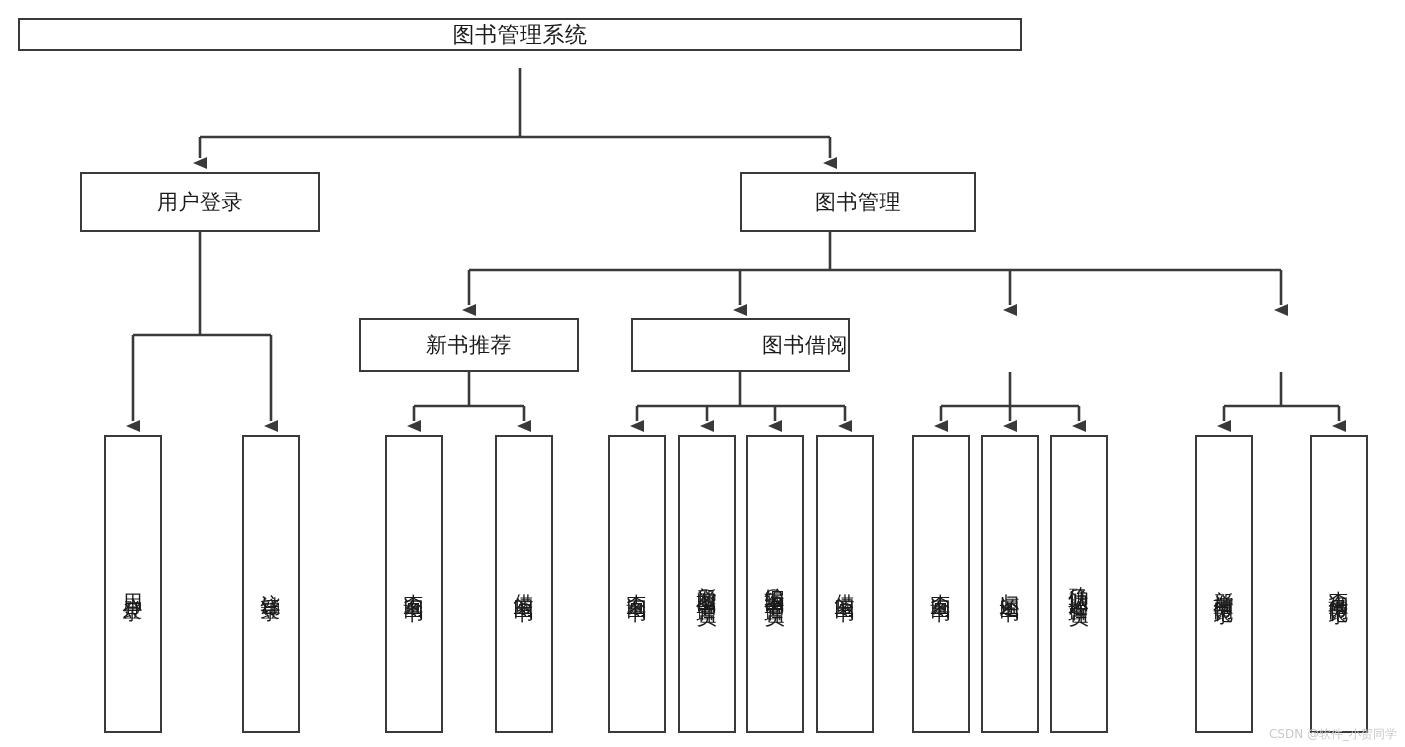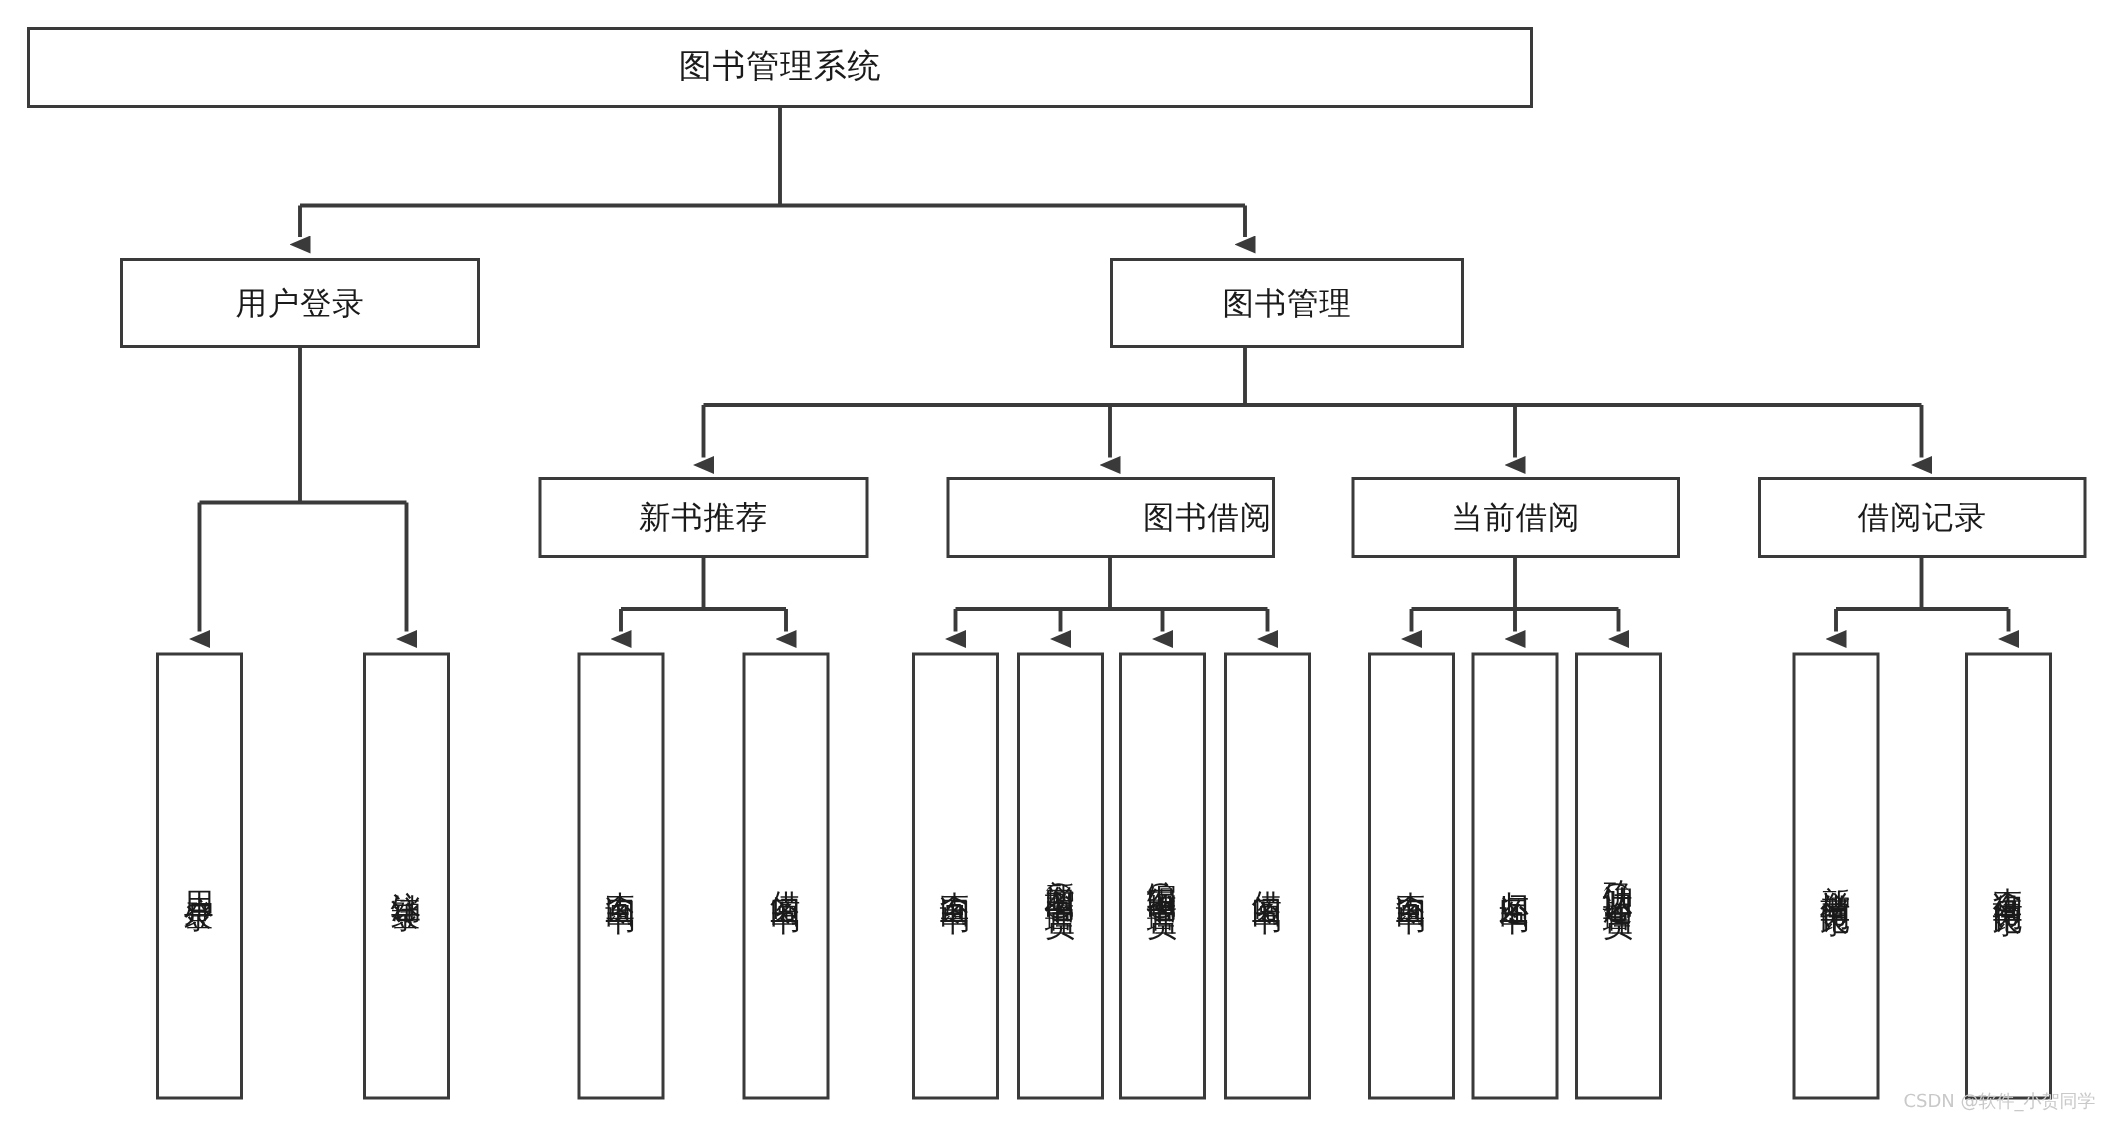--- a/index.html
+++ b/index.html
@@ -129,43 +129,37 @@
     <path class="wire" d="M941,406 L941,421" marker-end="url(#arw)"></path>
     <path class="wire" d="M1010,406 L1010,421" marker-end="url(#arw)"></path>
     <path class="wire" d="M1079,406 L1079,421" marker-end="url(#arw)"></path>
 
     <path class="wire" d="M1281,372 L1281,406"></path>
     <path class="wire" d="M1224,406 L1339,406"></path>
     <path class="wire" d="M1224,406 L1224,421" marker-end="url(#arw)"></path>
     <path class="wire" d="M1339,406 L1339,421" marker-end="url(#arw)"></path>
   </svg>
 
-  <div class="node horiz root" style="left:18px; top:18px; width:1004px; height:54px;">
+  <div class="node horiz root" style="left:18px; top:18px; width:1004px; height:33px;">
     <span class="label">图书管理系统</span>
   </div>
 
   <div class="node horiz" style="left:80px; top:172px; width:240px; height:60px;">
     <span class="label">用户登录</span>
   </div>
   <div class="node horiz" style="left:740px; top:172px; width:236px; height:60px;">
     <span class="label">图书管理</span>
   </div>
 
   <div class="node horiz" style="left:359px; top:318px; width:220px; height:54px;">
     <span class="label">新书推荐</span>
   </div>
   <div class="node horiz" style="left:631px; top:318px; width:219px; height:54px;justify-content:flex-end;">
     <span class="label">图书借阅</span>
   </div>
-  <div class="node horiz" style="left:901px; top:318px; width:219px; height:54px;">
-    <span class="label">当前借阅</span>
-  </div>
-  <div class="node horiz" style="left:1172px; top:318px; width:219px; height:54px;">
-    <span class="label">借阅记录</span>
-  </div>
 
   <div class="node vert" style="left:104px; top:435px; width:58px; height:298px;">
     <span class="label">用户登录</span>
   </div>
   <div class="node vert" style="left:242px; top:435px; width:58px; height:298px;">
     <span class="label">注销登录</span>
   </div>
 
   <div class="node vert" style="left:385px; top:435px; width:58px; height:298px;">
     <span class="label">查询图书</span>

